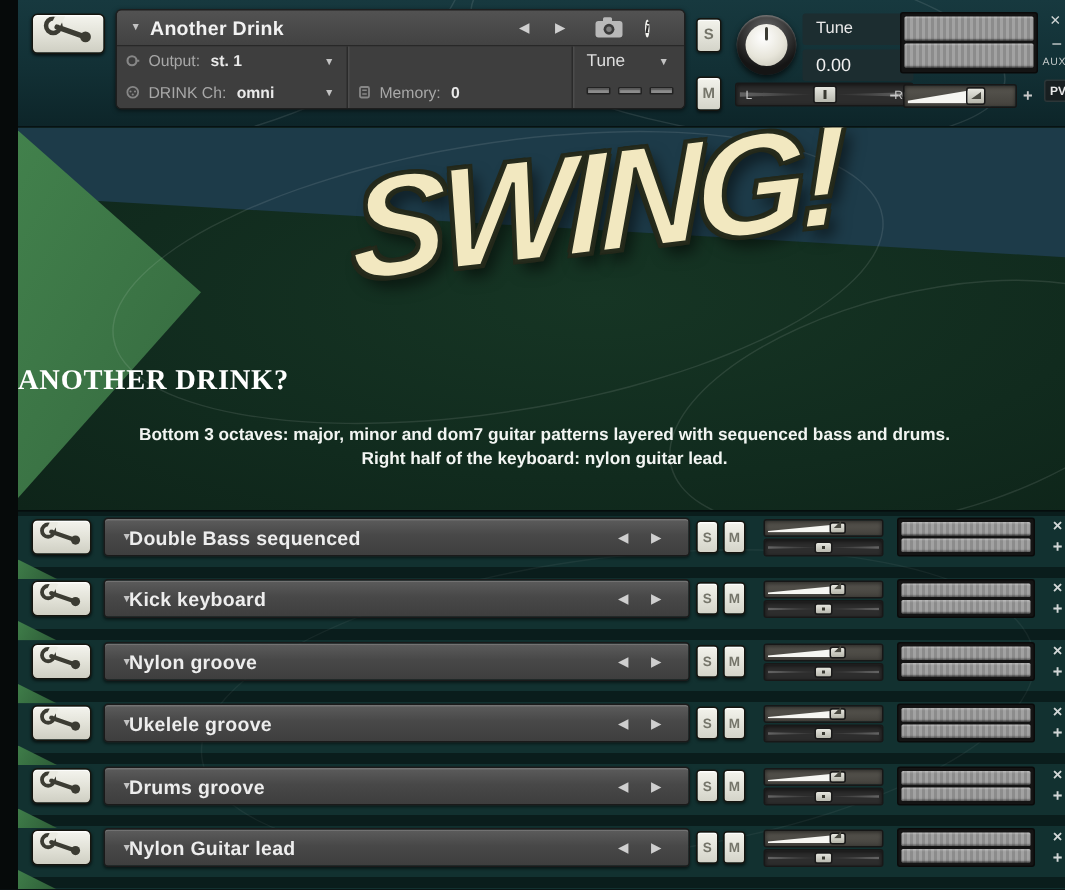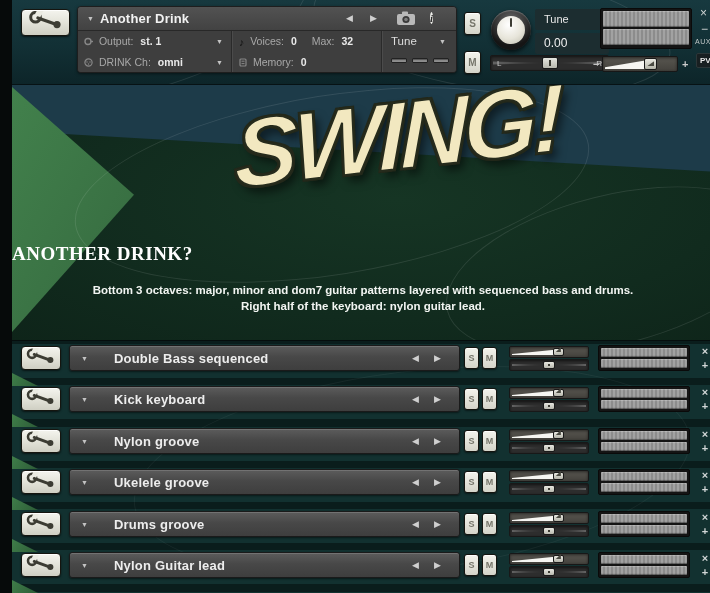--- a/index.html
+++ b/index.html
@@ -124,21 +124,21 @@
             border-top:1px solid #050d0d; }
   .gtri { position:absolute; left:0; width:26px; height:13px; background:linear-gradient(120deg,#3f7d49,#2d5c37);
           clip-path:polygon(0 0, 100% 100%, 0 100%); }
   .grow { position:absolute; left:0; width:702px; height:27px; }
   .grow .wrench-btn { left:9px; top:1px; width:40px; height:24px; }
   .gbar { position:absolute; left:57px; top:0; width:391px; height:26px;
           background:linear-gradient(180deg,#5c5c5c 0%,#484848 45%,#3e3e3e 100%);
           border:1px solid #1a1a1a; border-radius:3px;
           box-shadow:inset 0 1px 0 rgba(255,255,255,.14), 0 1px 2px rgba(0,0,0,.5); cursor:pointer; }
   .gbar .dd { position:absolute; left:11px; top:9px; }
-  .gname { position:absolute; left:44px; top:5px; font-size:13px; font-weight:bold; color:#ededed; letter-spacing:.2px; }
+  .gname { position:absolute; left:16px; top:5px; font-size:13px; font-weight:bold; color:#ededed; letter-spacing:.2px; }
   .gbar .prev { right:40px; } .gbar .next { right:18px; }
   .gbar .navgl { top:7px; }
   .grow .smb { width:15px; height:22px; top:2px; font-size:9px; }
   .gs { left:452px; } .gm { left:470px; }
   .gvol { left:497px; top:1px; width:80px; height:12px; }
   .gvol .wedge { width:58%; }
   .gvol .vhandle { left:55%; width:11px; }
   .gpan { left:497px; top:14px; width:80px; height:12px; }
   .gpan .phandle { width:12px; left:calc(50% - 6px); }
   .gmeter { left:586px; top:0; width:92px; height:26px; }
@@ -208,27 +208,20 @@
                   <circle cx="4.5" cy="6" r=".7" fill="#9a9a9a"></circle>
                 </svg>
             </span>
             <span class="flabel">DRINK Ch:</span>
             <span class="fvalue">omni</span>
           </div>
           <span class="fdd" style="left:138px; top:28px;">▼</span>
 
           <div class="vdiv" style="left:153px; top:0; height:43px;"></div>
 
-          <div class="frow" style="left:161px; top:0; width:140px;">
-            <span class="tinyicon">♪</span>
-            <span class="flabel">Voices:</span>
-            <span class="fvalue">0</span>
-            <span class="flabel" style="margin-left:12px;">Max:</span>
-            <span class="fvalue">32</span>
-          </div>
           <div class="frow" style="left:161px; top:21px; width:140px;">
             <span class="tinyicon">
               <svg width="8" height="9" viewBox="0 0 8 9">
                   <rect x="1" y="1" width="6" height="7" rx="1" fill="none" stroke="#9a9a9a" stroke-width="1.2"></rect>
                   <line x1="2.5" y1="3.2" x2="5.5" y2="3.2" stroke="#9a9a9a" stroke-width="1"></line>
                   <line x1="2.5" y1="5.6" x2="5.5" y2="5.6" stroke="#9a9a9a" stroke-width="1"></line>
                 </svg>
             </span>
             <span class="flabel">Memory:</span>
             <span class="fvalue">0</span>

